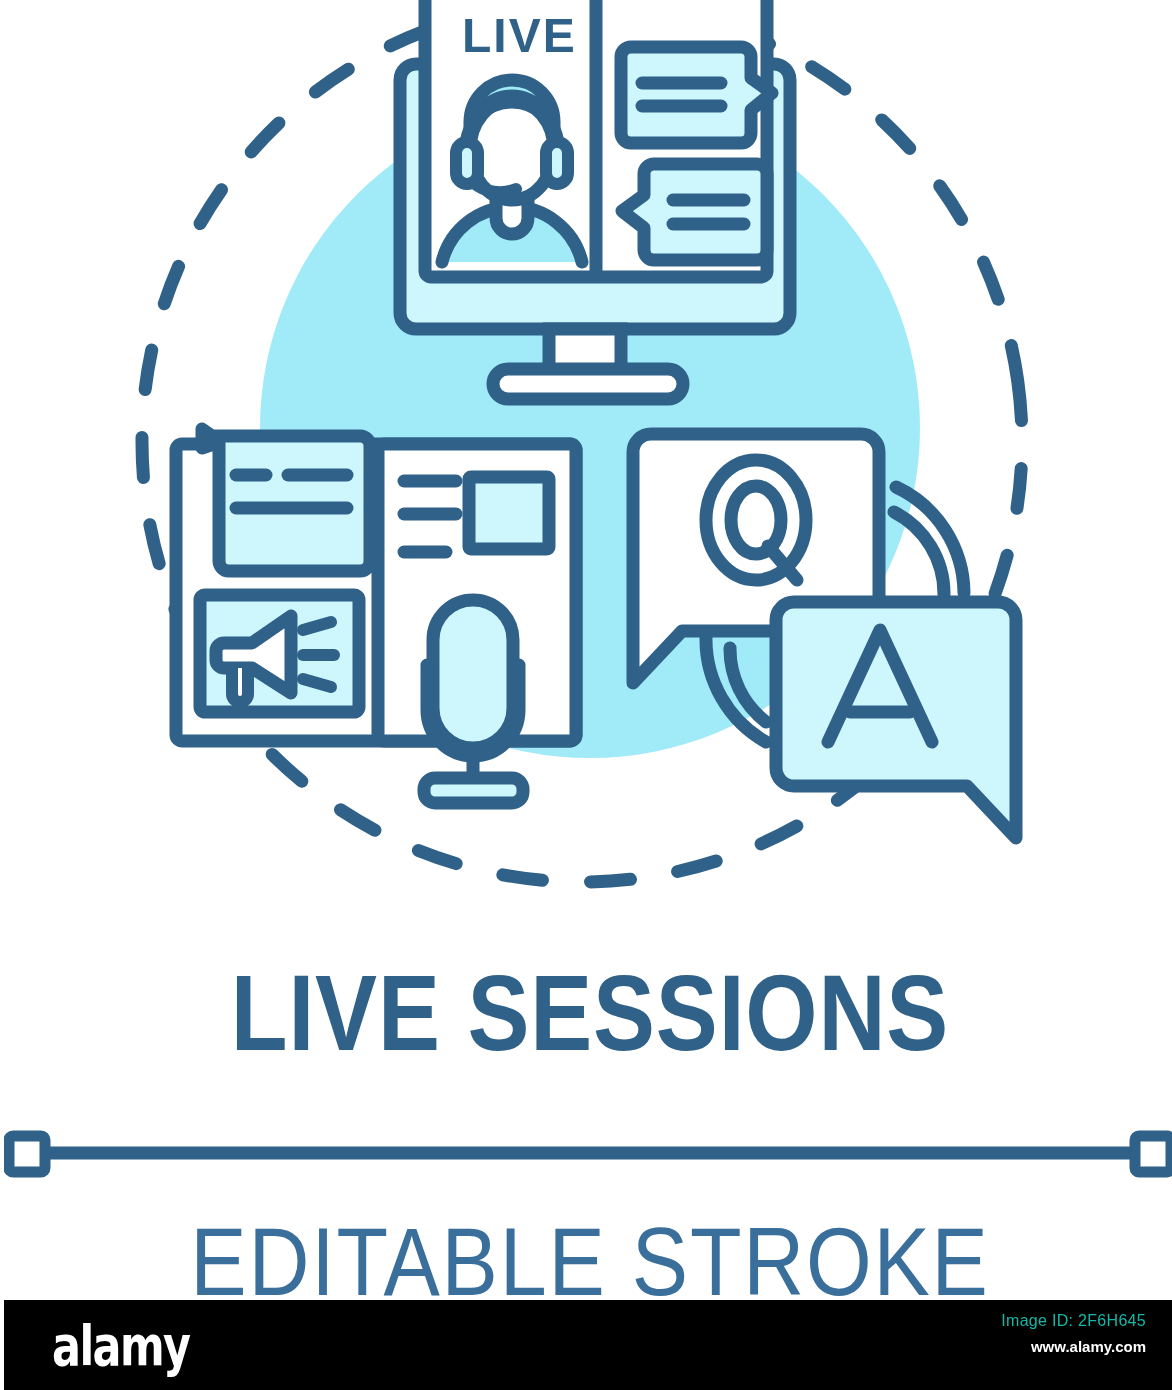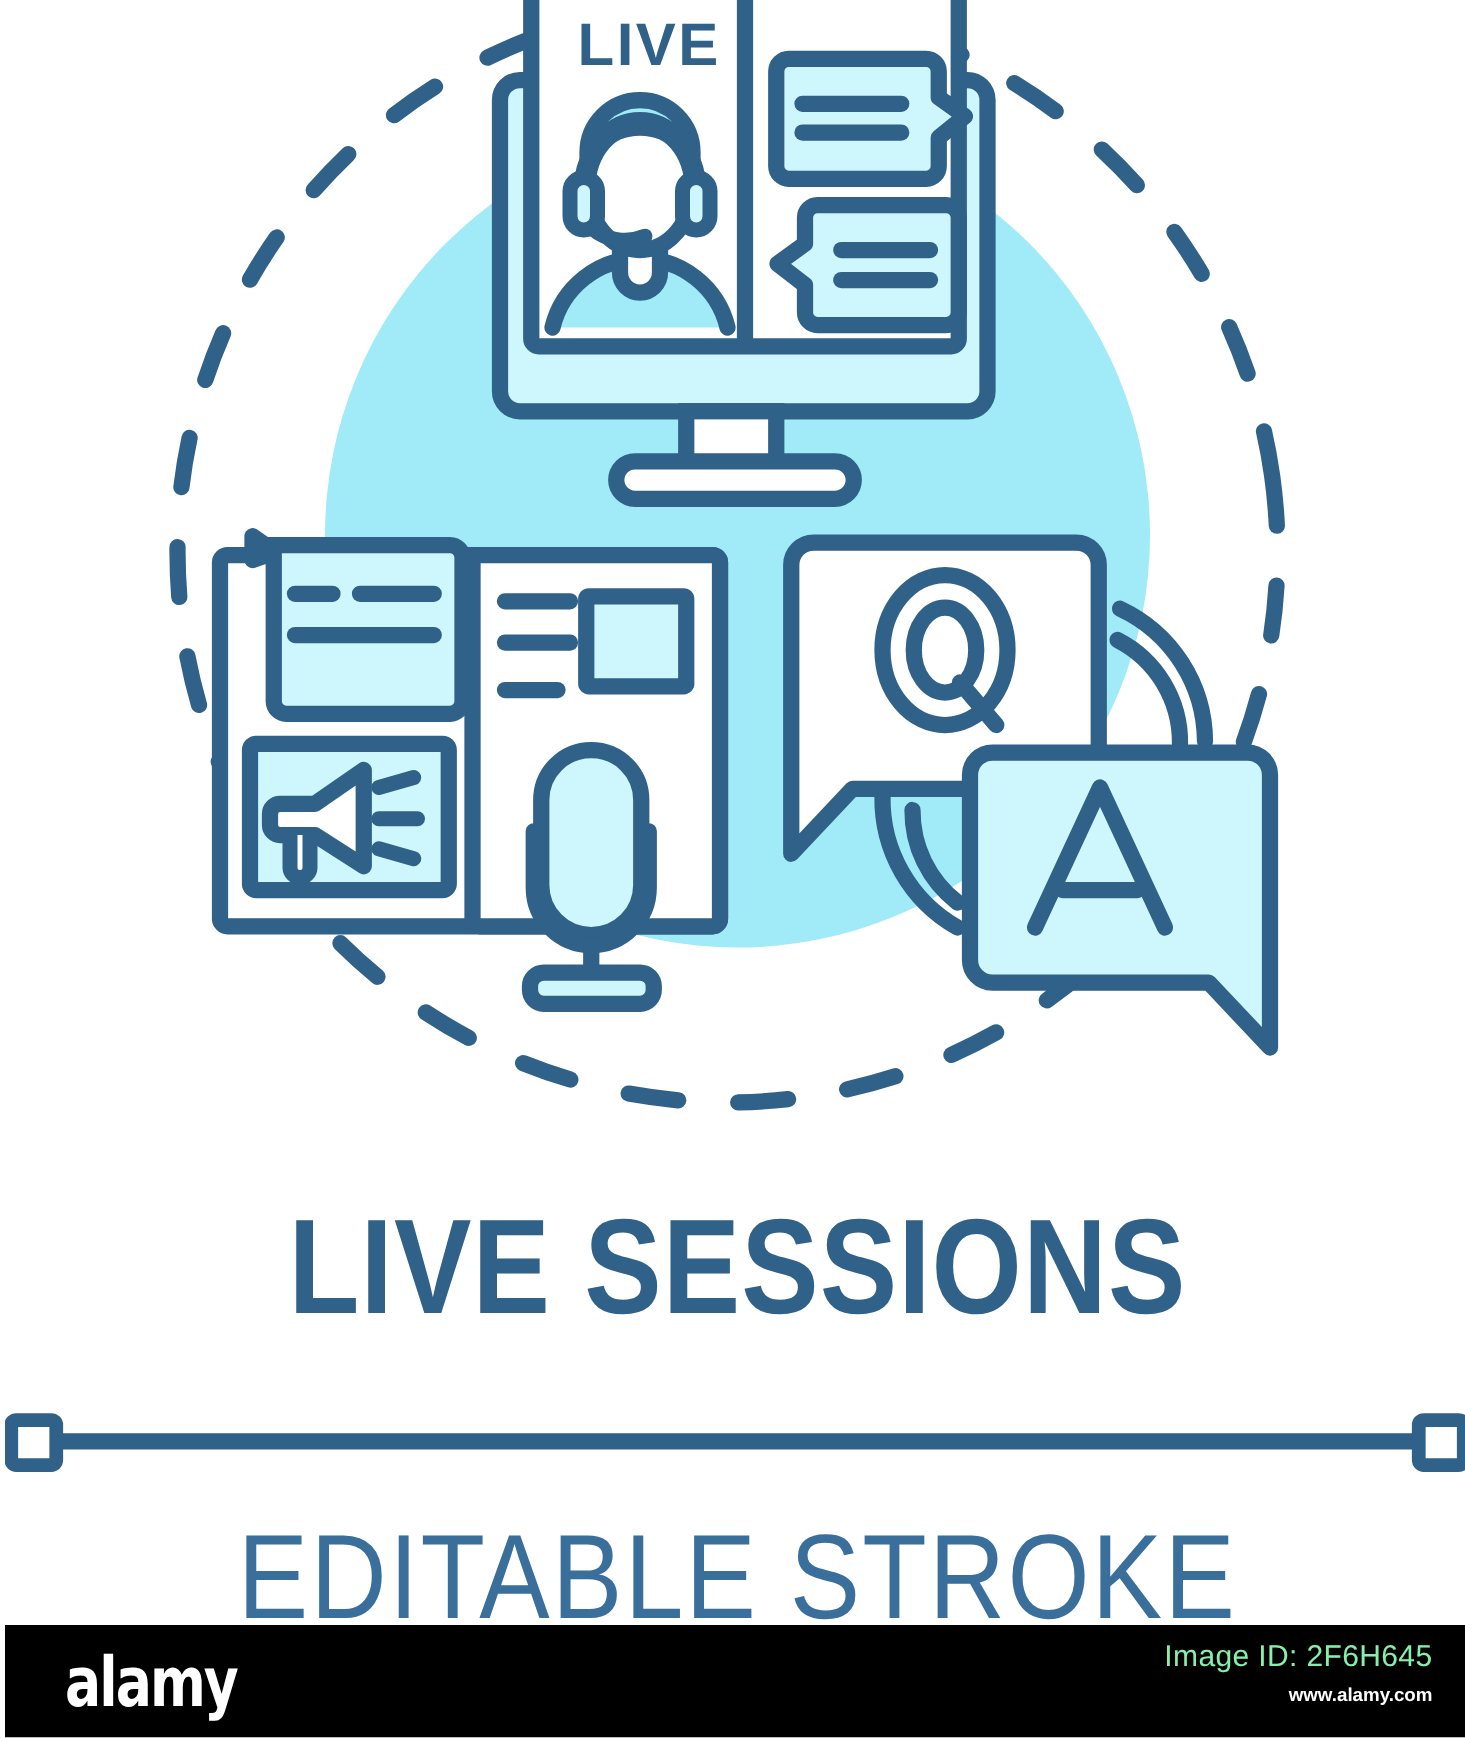--- a/index.html
+++ b/index.html
@@ -98,23 +98,23 @@
   }
   #footer-right {
     position: absolute;
     right: 30px;
     top: 12px;
     text-align: right;
     color: #ffffff;
   }
   #image-id {
     font-family: "Liberation Sans", sans-serif;
-    font-size: 24px;
+    font-size: 16px;
     letter-spacing: 0.3px;
-    color: #86efac;
+    color: #14b8a6;
   }
   #alamy-url {
     font-family: "Liberation Sans", sans-serif;
     font-size: 15px;
     font-weight: 700;
     margin-top: 8px;
     color: #ffffff;
   }
 </style>
 </head>

